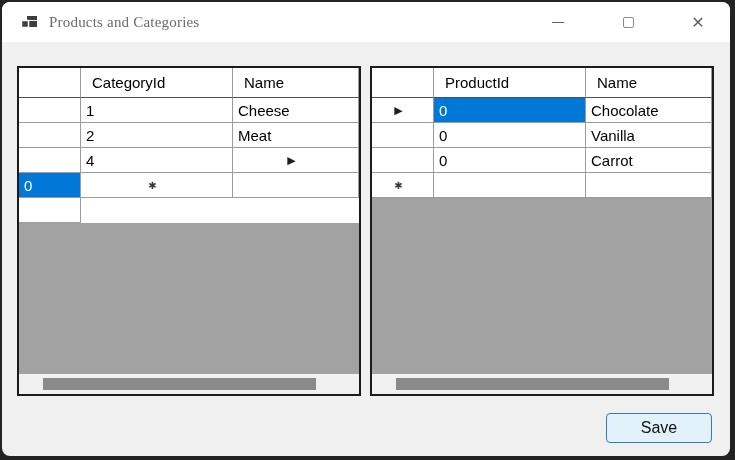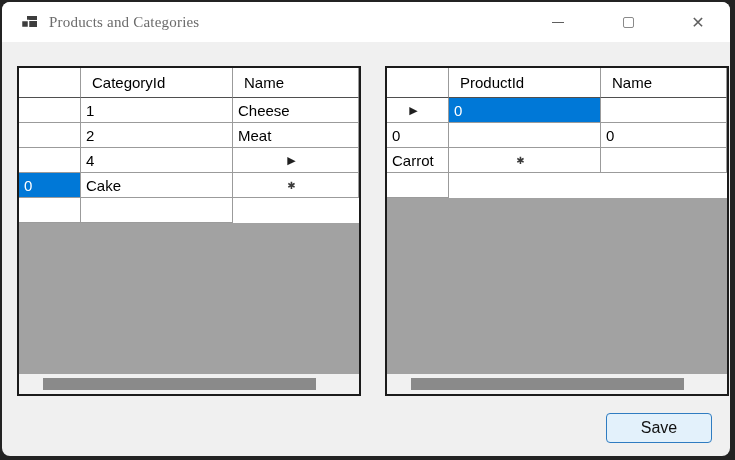--- a/index.html
+++ b/index.html
@@ -29,21 +29,21 @@
   .glyph-max { display:inline-block; width:11px; height:11px; border:1.5px solid #8a8a8a; border-radius:2px; }
   
   .client { position:relative; height:346px; }
   
   .datagrid {
     position:absolute; top:24px; width:344px; height:330px;
     border:2px solid #1b1b1b; background:var(--gridbg,#a2a2a2);
     display:flex; flex-direction:column;
   }
   .datagrid.left  { left:15px; }
-  .datagrid.right { left:383px; }
+  .datagrid.right { left:368px; }
   .dg-table {
     display:grid; grid-template-columns:62px 152px 1fr;
     grid-auto-rows:25px; grid-template-rows:30px;
     background:#fff; flex:0 0 auto;
   }
   .dg-cell {
     background:#fff; display:flex; align-items:center;
     border-right:1px solid #9b9b9b; border-bottom:1px solid #9b9b9b;
     font-size:15px; color:#000; white-space:nowrap; overflow:hidden;
   }
@@ -106,40 +106,41 @@
           <div class="dg-cell dg-rowheader"></div>
           <div class="dg-cell dg-datacell">1</div>
           <div class="dg-cell dg-datacell">Cheese</div>
           <div class="dg-cell dg-rowheader"></div>
           <div class="dg-cell dg-datacell">2</div>
           <div class="dg-cell dg-datacell">Meat</div>
           <div class="dg-cell dg-rowheader"></div>
           <div class="dg-cell dg-datacell">4</div>
           <div class="dg-cell dg-rowheader dg-current">▶</div>
           <div class="dg-cell dg-datacell dg-selected">0</div>
-          <div class="dg-cell dg-datacell">Cake</div>
           <div class="dg-cell dg-rowheader dg-new">✱</div>
           <div class="dg-cell dg-datacell"></div>
           <div class="dg-cell dg-datacell"></div>
         </div>
       <div class="dg-filler"></div>
       <div class="dg-hscrollbar">
         <div class="dg-thumb"></div>
       </div>
     </div>
 
     <div class="datagrid right">
       <div class="dg-table">
           <div class="dg-cell dg-corner"></div>
           <div class="dg-cell dg-colheader">ProductId</div>
           <div class="dg-cell dg-colheader">Name</div>
           <div class="dg-cell dg-rowheader dg-current">▶</div>
           <div class="dg-cell dg-datacell dg-selected">0</div>
+          <div class="dg-cell dg-datacell">Chocolate</div>
           <div class="dg-cell dg-rowheader"></div>
           <div class="dg-cell dg-datacell">0</div>
+          <div class="dg-cell dg-datacell">Vanilla</div>
           <div class="dg-cell dg-rowheader"></div>
           <div class="dg-cell dg-datacell">0</div>
           <div class="dg-cell dg-datacell">Carrot</div>
           <div class="dg-cell dg-rowheader dg-new">✱</div>
           <div class="dg-cell dg-datacell"></div>
           <div class="dg-cell dg-datacell"></div>
         </div>
       <div class="dg-filler"></div>
       <div class="dg-hscrollbar">
         <div class="dg-thumb"></div>

